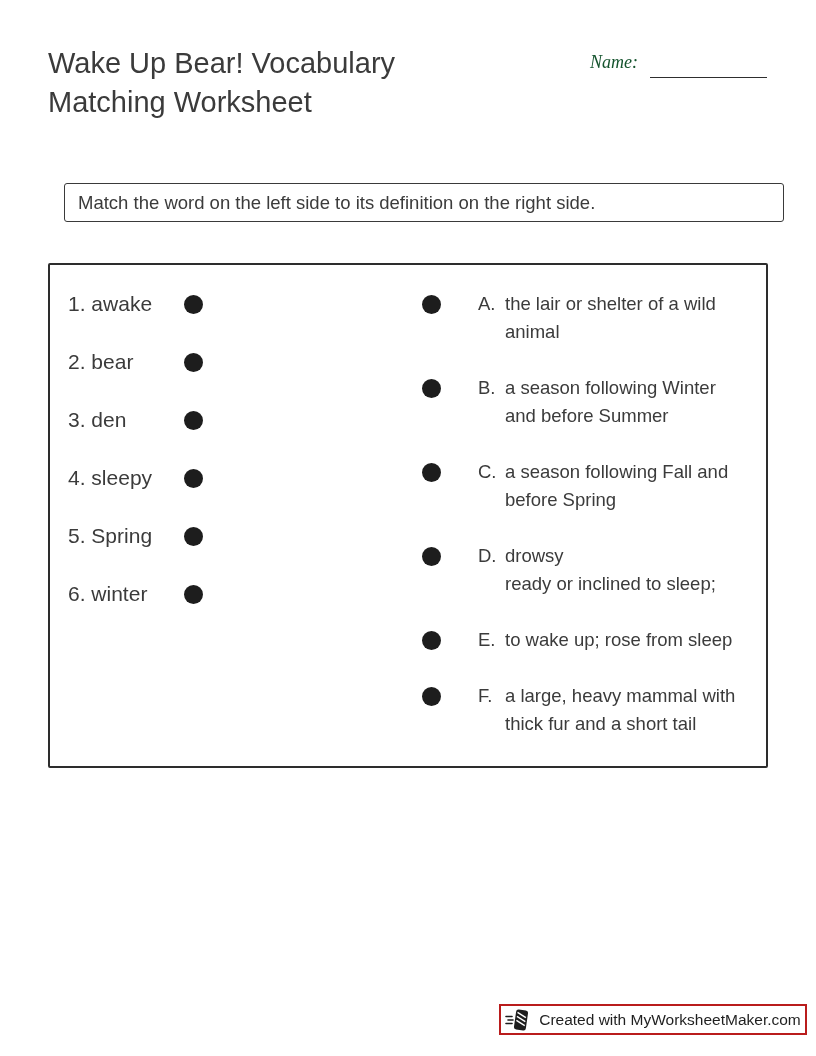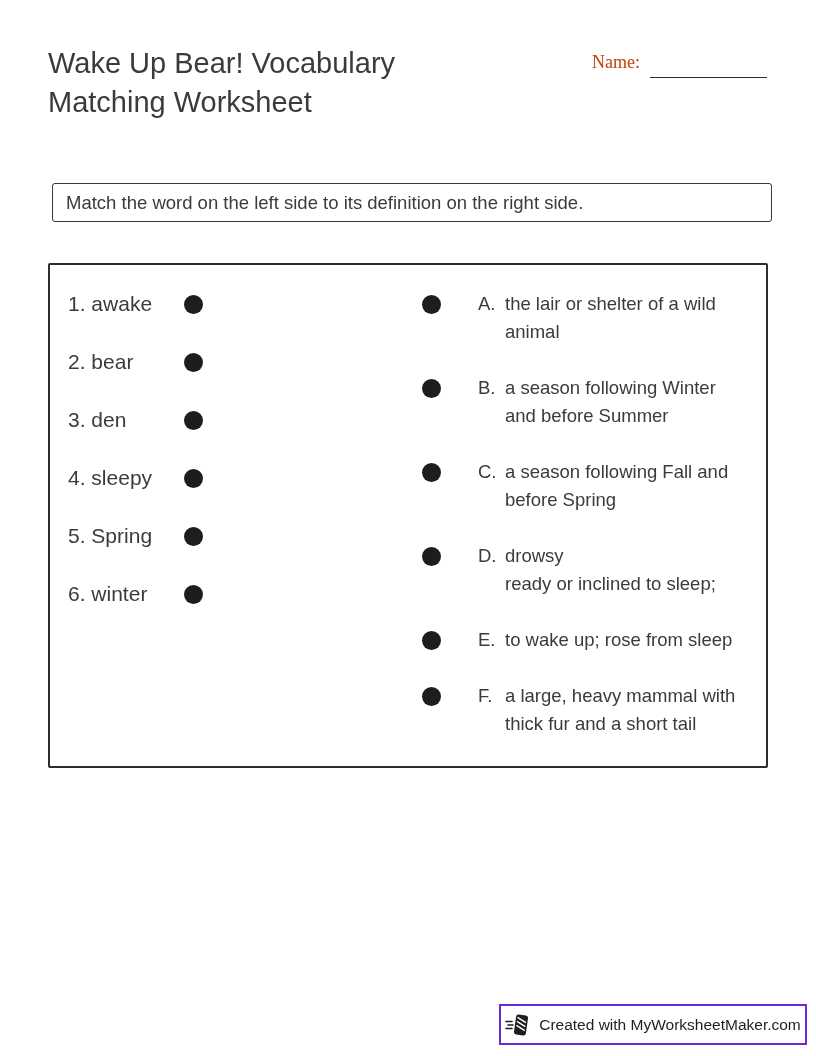--- a/index.html
+++ b/index.html
@@ -33,37 +33,38 @@
   }
   .nd-row {
     display: flex;
     align-items: flex-end;
     height: 28px;
     margin-bottom: 11px;
   }
   .nd-label {
     font-family: "Liberation Serif", "DejaVu Serif", serif;
     font-size: 18px;
-    color: #c2410c;
+    color: #14532d;
     width: 50px;
-    text-align: right;
+    text-align: left;
     padding-bottom: 5px;
     white-space: nowrap;
+    font-style: italic;
   }
   .nd-line {
     flex: 1;
     margin-left: 10px;
     border-bottom: 1.5px solid #2e2e2e;
     height: 24px;
   }
 
   
   .instruction-box {
     position: absolute;
-    left: 52px;
+    left: 64px;
     top: 183px;
     width: 720px;
     height: 39px;
     border: 1.5px solid #3a3a3a;
     border-radius: 3px;
     display: flex;
     align-items: center;
     padding-left: 13px;
     font-size: 18.5px;
     color: #3b3b3b;
@@ -124,22 +125,22 @@
   }
   .def-lines { width: 288px; }
   .def-line { white-space: nowrap; }
 
   
   .footer-badge {
     position: absolute;
     left: 499px;
     top: 1004px;
     width: 308px;
-    height: 41px;
-    border: 2px solid #6d28d9;
+    height: 31px;
+    border: 2px solid #b91c1c;
     display: flex;
     align-items: center;
     justify-content: center;
     gap: 8px;
     font-size: 15.5px;
     color: #1f1f1f;
     background: #ffffff;
   }
   .footer-badge svg { display: block; }
 </style>

